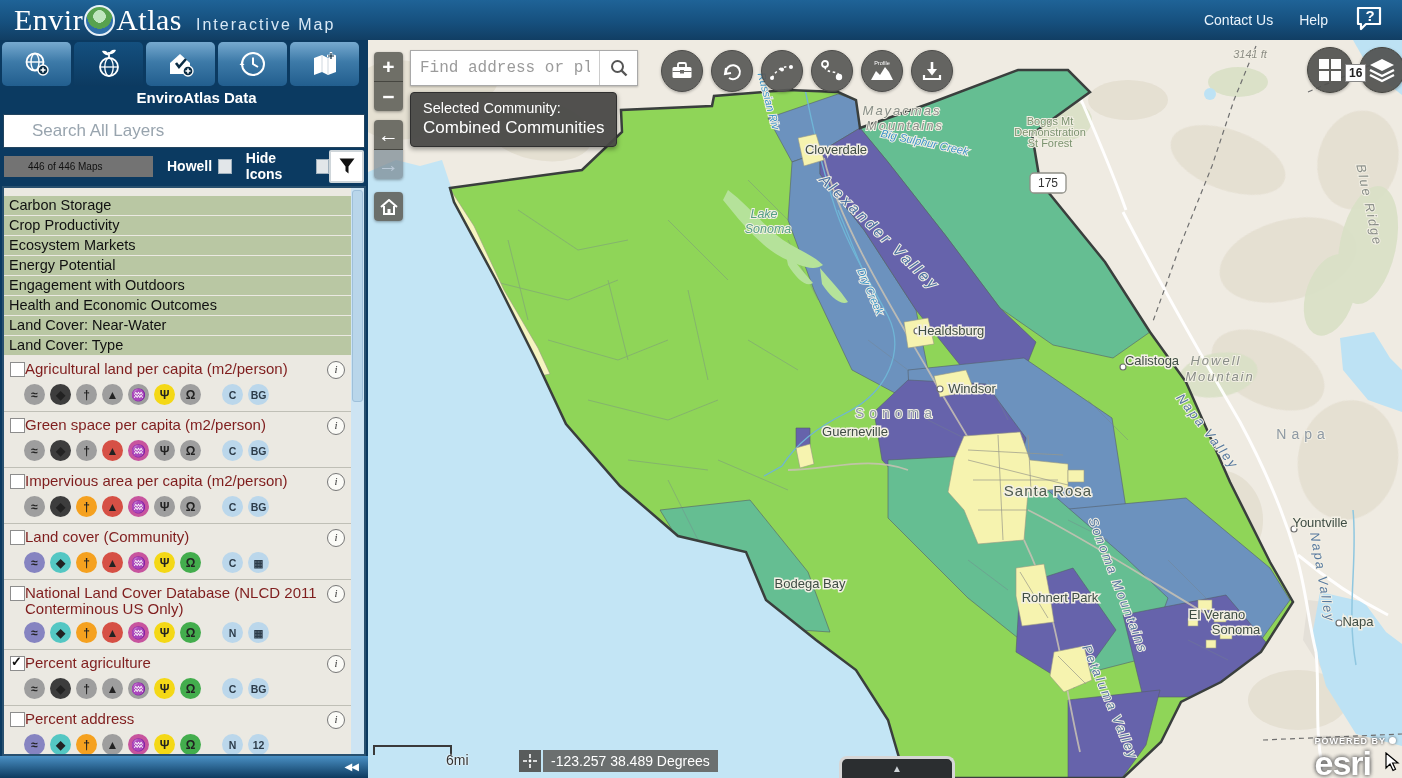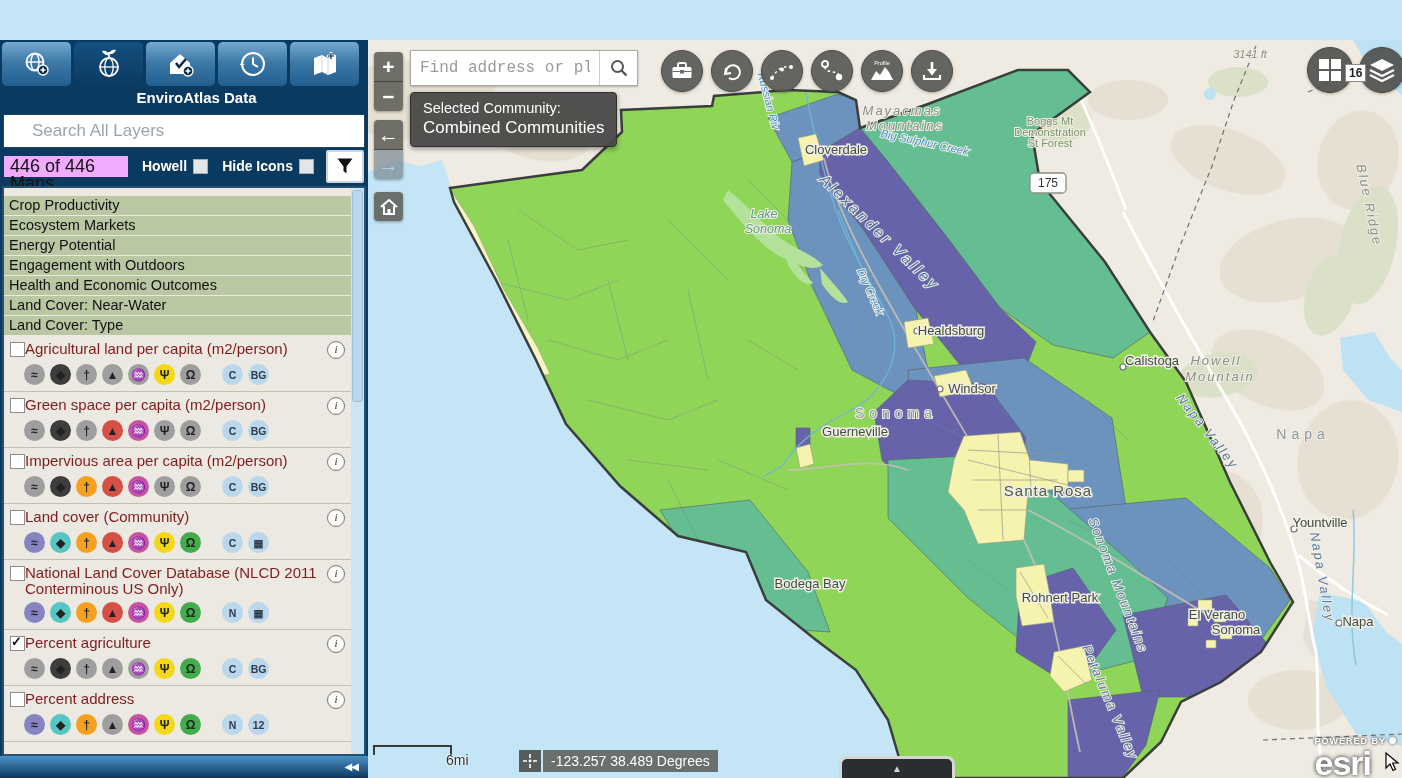--- a/index.html
+++ b/index.html
@@ -16,21 +16,21 @@
   
   #sidebar{position:absolute;left:0;top:40px;width:368px;height:738px;background:#0B3A61;display:flex;flex-direction:column;z-index:25;}
   #tabs{height:46px;display:flex;padding:2px 0 0 2px;box-sizing:border-box;}
   .tab{width:69px;height:44px;margin-right:3px;border-radius:5px;background:linear-gradient(180deg,#76a9cf 0%,#3d7aa8 45%,#225e8e 100%);display:flex;align-items:center;justify-content:center;cursor:pointer;}
   .tab.selected{background:linear-gradient(180deg,#14507f,#0c3a60);border-radius:5px 5px 0 0;}
   #panel-title{height:26px;line-height:24px;text-align:center;color:#fff;font-weight:bold;font-size:15px;background:#0B3A61;padding-left:25px;}
   #layer-search{margin:2px 3px 0 3px;height:32px;border:1px solid #23455f;background:#fff;display:flex;align-items:center;padding-left:20px;}
   #layer-search input{border:0;outline:none;width:100%;font-size:17px;color:#333;padding:0 8px;font-family:"Liberation Sans",sans-serif;}
   #layer-search input::placeholder{color:#98a4ae;}
   #controls-row{height:32px;display:flex;align-items:center;padding:2px 4px;box-sizing:content-box;}
-  #maps-count{background:#f0abfc;color:#111;font-size:18px;padding:2px 6px;width:112px;height:17px;line-height:17px;}
+  #maps-count{background:#737373;color:#111;font-size:10px;padding:2px 24px;width:112px;height:17px;line-height:17px;}
   .ctl-label{color:#fff;font-weight:bold;font-size:14px;margin-left:14px;}
   .ctl-cb{width:13px;height:13px;background:#e2e6e9;border:1px solid #9fb0bd;display:inline-block;margin-left:6px;vertical-align:-2px;cursor:pointer;}
   #filter-btn{margin-left:auto;width:34px;height:29px;background:#fff;border:2px solid #cfd6da;border-radius:2px;display:flex;align-items:center;justify-content:center;cursor:pointer;}
   #list-panel{flex:1;margin:2px 2px 0 2px;background:#EBE9E2;border:2px solid #28506f;position:relative;overflow:hidden;}
   #list-scroll{position:absolute;left:0;top:0;right:13px;bottom:0;overflow:hidden;}
   #cats{padding-top:8px;}
   .cat{height:19px;line-height:19px;background:#B9C7A3;color:#111;font-size:14.5px;padding:0 0 0 5px;margin-bottom:1px;cursor:pointer;}
   .layer{padding:5px 6px 6px 6px;border-bottom:1px solid #bfbfb6;}
   .lrow{display:flex;align-items:flex-start;}
   .cb{width:13px;height:13px;min-width:13px;background:#fff;border:1px solid #8d8d8d;display:inline-block;position:relative;cursor:pointer;margin-top:1px;}
@@ -83,20 +83,37 @@
   #esri-credit .pb{font-size:9px;font-weight:bold;letter-spacing:1px;text-shadow:0 0 3px #555,0 0 3px #555;display:inline-block;vertical-align:6px;}
   #esri-credit .dot{display:inline-block;width:7px;height:7px;border-radius:50%;background:#fff;box-shadow:0 0 3px #555;margin-left:3px;vertical-align:6px;}
   #esri-credit .esri{font-size:34px;font-weight:bold;letter-spacing:-1px;line-height:26px;text-shadow:0 0 4px #666,0 0 4px #666;display:block;margin-top:-4px;}
   #cursor{position:absolute;right:2px;bottom:6px;}
 </style>
 </head>
 <body>
 
 <div id="app">
 
+  <div id="header">
+    <div class="logo">
+      <span class="serif">Envir</span>
+      <span class="logo-globe"></span>
+      <span class="serif">Atlas</span>
+      <span class="subtitle">Interactive Map</span>
+    </div>
+    <div class="spacer"></div>
+    <span class="hdr-link">Contact Us</span>
+    <span class="hdr-link">Help</span>
+    <span class="help-bubble">
+      <svg width="30" height="26" viewBox="0 0 30 26">
+          <path d="M4,3 h22 v16 h-14 l-5,5 v-5 h-3 z" fill="none" stroke="#fff" stroke-width="2.2" stroke-linejoin="round"></path>
+          <text x="16" y="16" font-size="15" font-weight="bold" fill="#fff" text-anchor="middle" font-family="Liberation Sans,sans-serif">?</text>
+        </svg>
+    </span>
+  </div>
 
   <div id="sidebar">
     <div id="tabs">
       <div class="tab">
         <svg width="30" height="28" viewBox="0 0 30 28">
             <circle cx="13" cy="12" r="8.5" fill="none" stroke="#fff" stroke-width="1.8"></circle>
             <ellipse cx="13" cy="12" rx="4" ry="8.5" fill="none" stroke="#fff" stroke-width="1.4"></ellipse>
             <line x1="4.5" y1="12" x2="21.5" y2="12" stroke="#fff" stroke-width="1.4"></line>
             <circle cx="21" cy="20" r="5" fill="#0b2c44" stroke="#fff" stroke-width="1.4"></circle>
             <path d="M21,17.5 v5 M18.5,20 h5" stroke="#fff" stroke-width="1.6"></path>
@@ -148,20 +165,21 @@
       <span class="ctl-cb"></span>
       <div id="filter-btn">
         <svg width="20" height="20" viewBox="0 0 20 20">
             <path d="M2.5,2.5 h15 l-6,8 v7 l-3,-2.5 v-4.5 Z" fill="#111"></path>
           </svg>
       </div>
     </div>
     <div id="list-panel">
       <div id="list-scroll">
         <div id="cats">
+            <div class="cat">Carbon Storage</div>
             <div class="cat">Crop Productivity</div>
             <div class="cat">Ecosystem Markets</div>
             <div class="cat">Energy Potential</div>
             <div class="cat">Engagement with Outdoors</div>
             <div class="cat">Health and Economic Outcomes</div>
             <div class="cat">Land Cover: Near-Water</div>
             <div class="cat">Land Cover: Type</div>
           </div>
         <div id="layers">
             <div class="layer">

